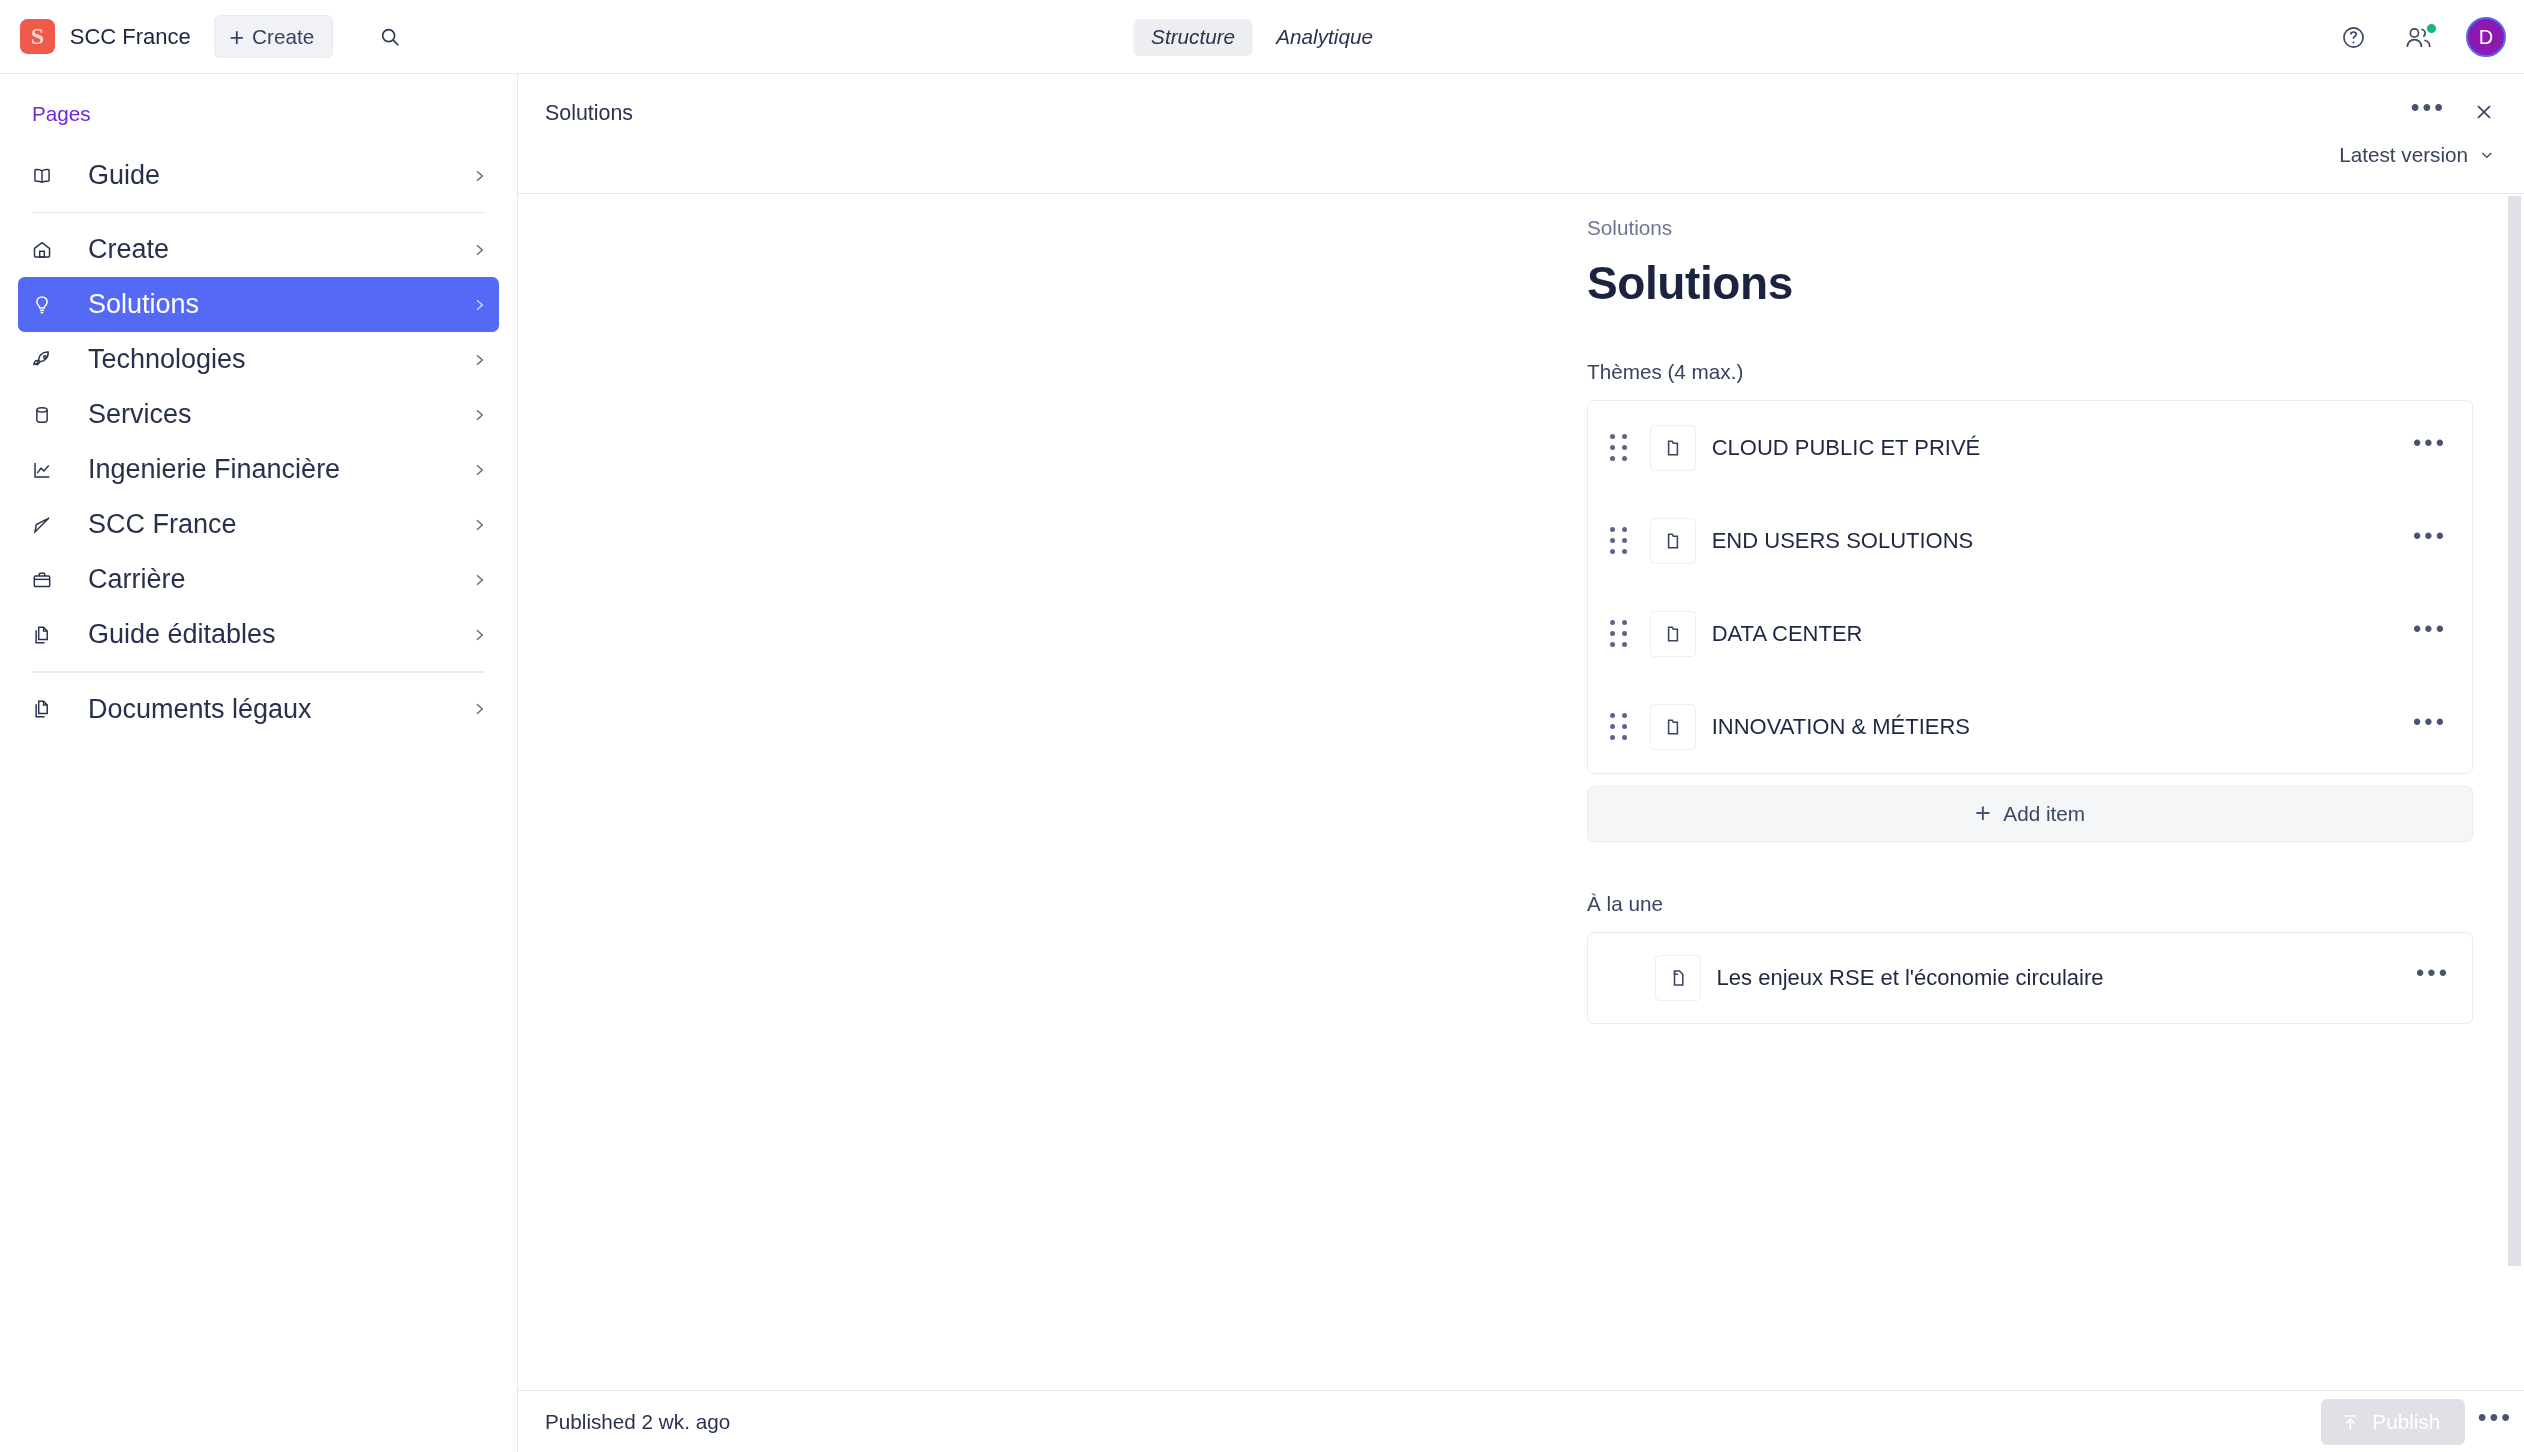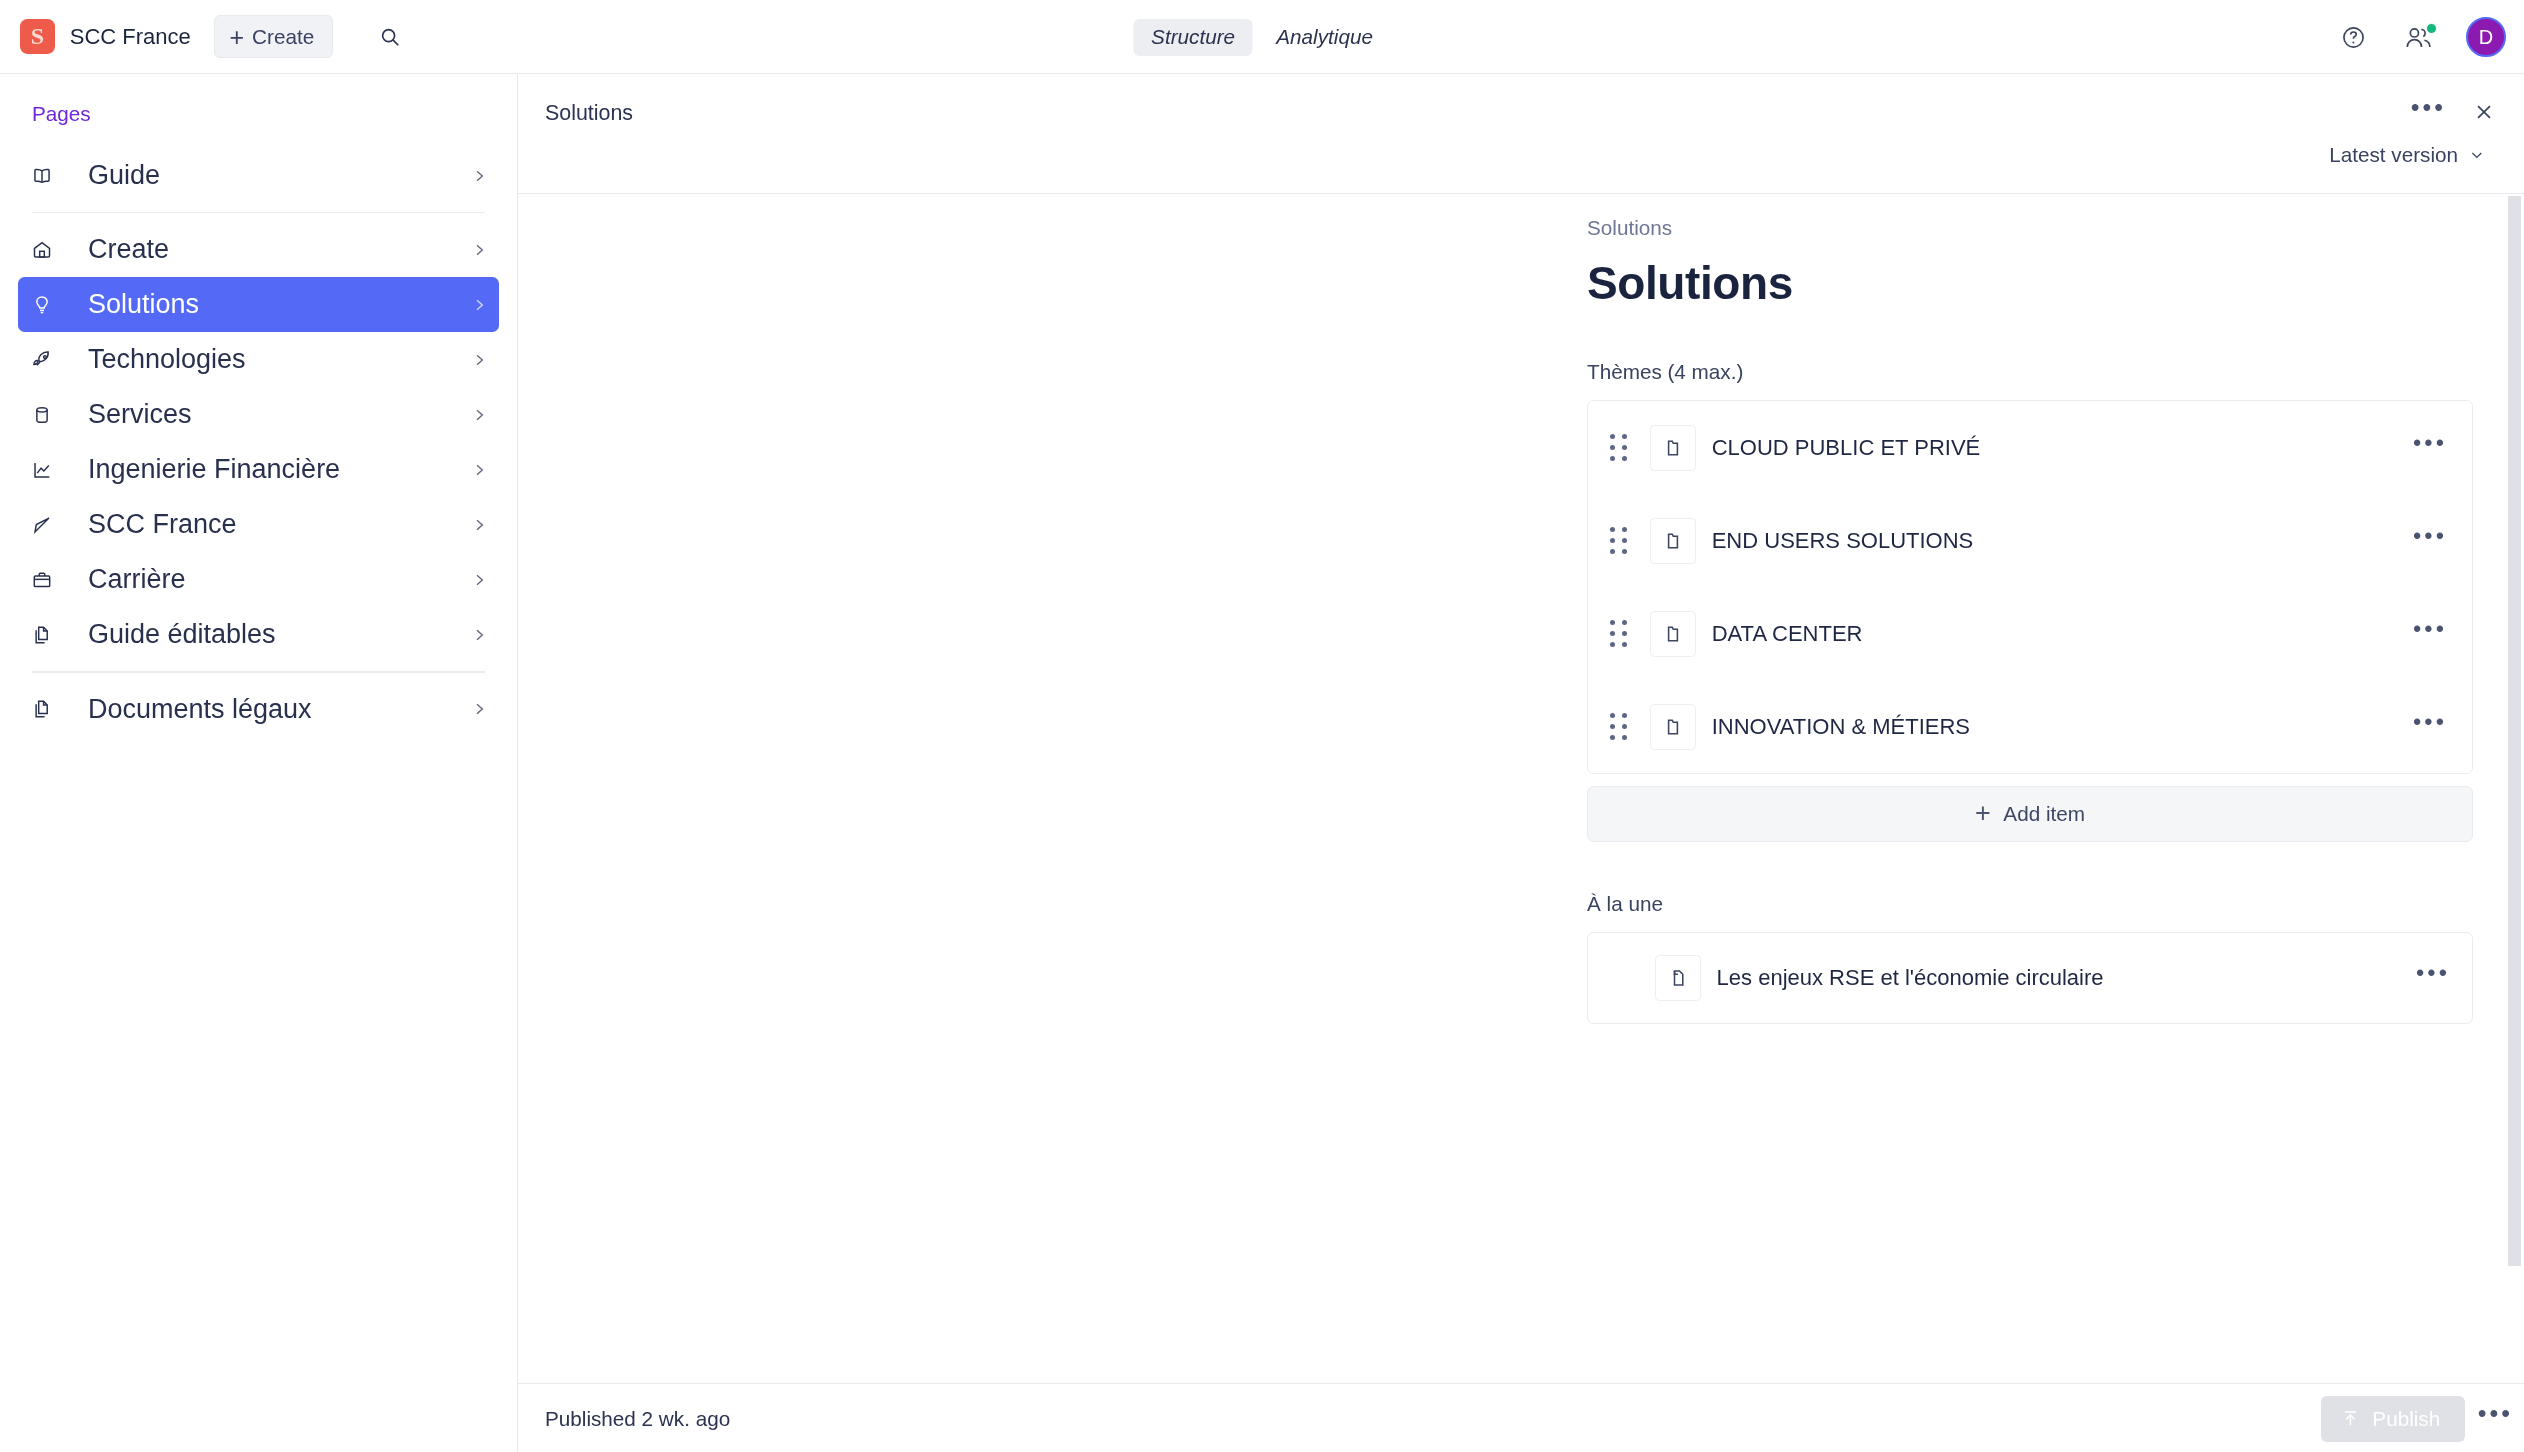--- a/index.html
+++ b/index.html
@@ -122,21 +122,21 @@
     position: absolute; right: 24px; top: 21.4px;
     display: flex; align-items: center; gap: 20px;
   }
   .dots-btn {
     width: 37px; height: 32px; display: flex; align-items: center; justify-content: center;
     cursor: pointer; color: #4a5370; letter-spacing: 3px; font-size: 25px; line-height: 0;
     padding-bottom: 10.3px;
   }
   .close-btn { width: 34px; height: 34px; display: flex; align-items: center; justify-content: center; cursor: pointer; }
   .version-select {
-    position: absolute; right: 39px; top: 69px;
+    position: absolute; right: 29px; top: 69px;
     display: flex; align-items: center; gap: 10.3px;
     font-size: 20.7px; color: #39425f; cursor: pointer;
   }
 
   .panel-body {
     position: relative;
     height: 1196px;
     overflow: hidden;
   }
   .scroll-track {
@@ -205,21 +205,21 @@
     overflow: hidden;
     padding-left: 40px;
   }
   .featured-row {
     display: flex; align-items: center; height: 90px; padding-left: 26.6px; cursor: pointer;
   }
 
   
   .panel-foot {
     position: absolute; left: 0; bottom: 0;
-    width: 2007px; height: 70px;
+    width: 2007px; height: 63px;
     border-top: 1.5px solid #e7e9ee;
     background: #ffffff;
     display: flex; align-items: center;
   }
   .publish-status { font-size: 20.7px; color: #2b3350; padding-left: 27px; }
   .foot-right { margin-left: auto; display: flex; align-items: center; gap: 11.8px; padding-right: 11px; }
   .publish-btn {
     height: 46px; padding: 0 25px 0 19px;
     background: #dfe1e6; border: none; border-radius: 5.9px;
     display: flex; align-items: center; gap: 11.8px;

